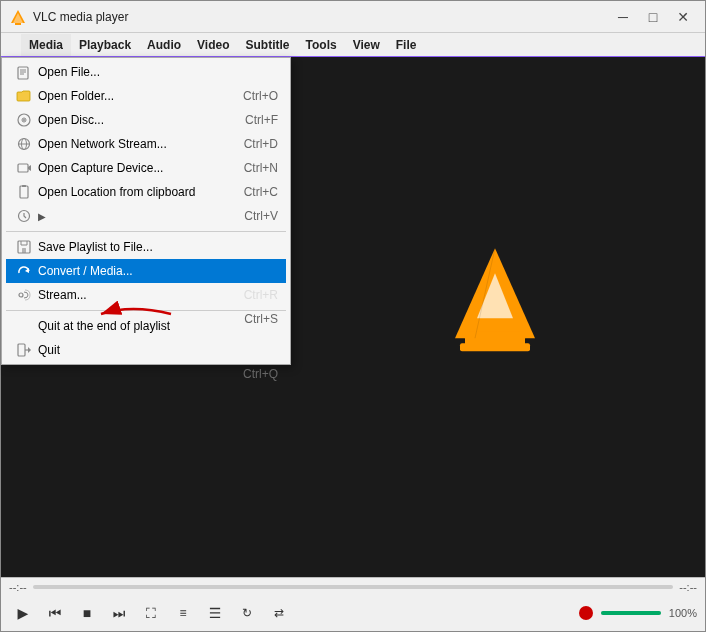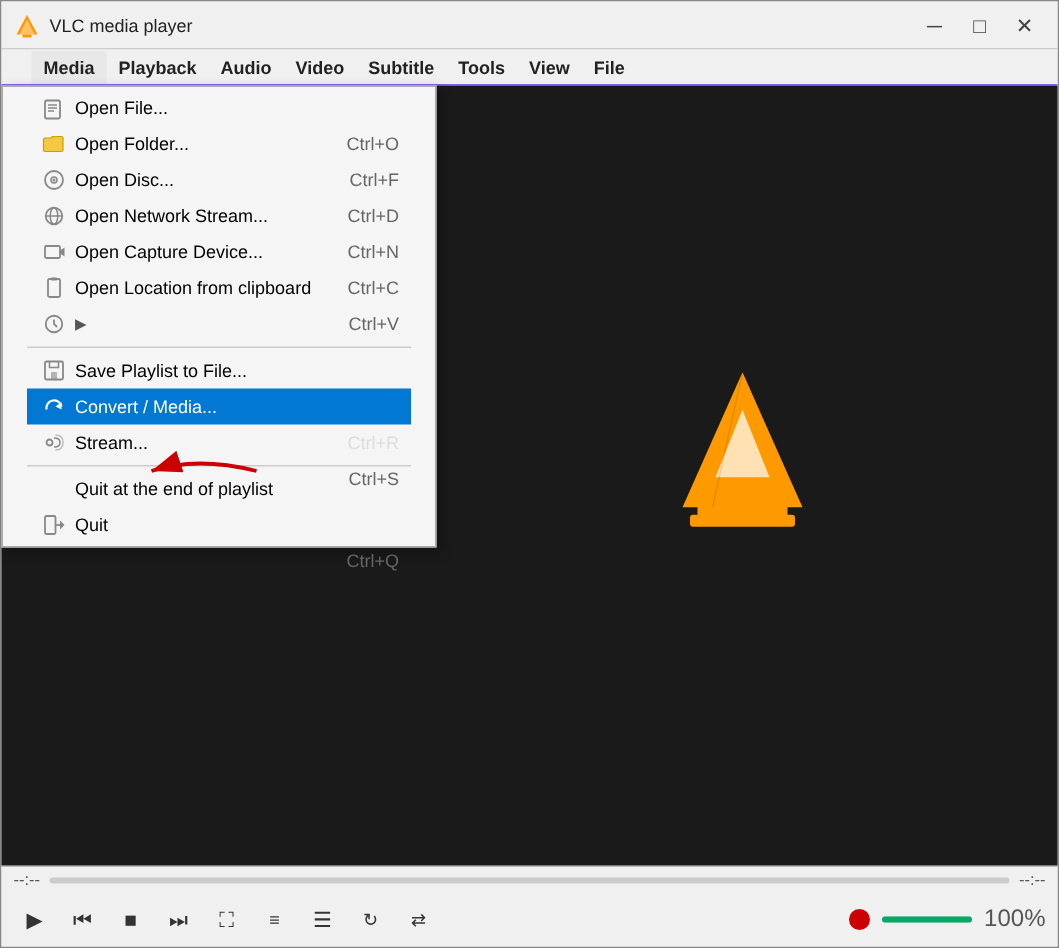--- a/index.html
+++ b/index.html
@@ -99,21 +99,21 @@
     
     .dropdown-menu {
       position: absolute;
       top: 0;
       left: 0;
       background: #f5f5f5;
       border: 1px solid #aaa;
       box-shadow: 3px 3px 8px rgba(0,0,0,0.3);
       min-width: 290px;
       z-index: 100;
-      padding: 2px 16px;
+      padding: 2px 4px;
     }
 
     .menu-row {
       display: flex;
       align-items: center;
       padding: 3px 8px;
       height: 24px;
       cursor: pointer;
       position: relative;
     }
@@ -234,21 +234,21 @@
     }
 
     .volume-fill {
       height: 100%;
       background: #0a6;
       border-radius: 2px;
       width: 100%;
     }
 
     .vol-percent {
-      font-size: 16px;
+      font-size: 11px;
       color: #555;
       margin-left: 4px;
     }
 
     .speaker-icon-red {
       width: 14px;
       height: 14px;
       background: #cc0000;
       border-radius: 50%;
       position: relative;

